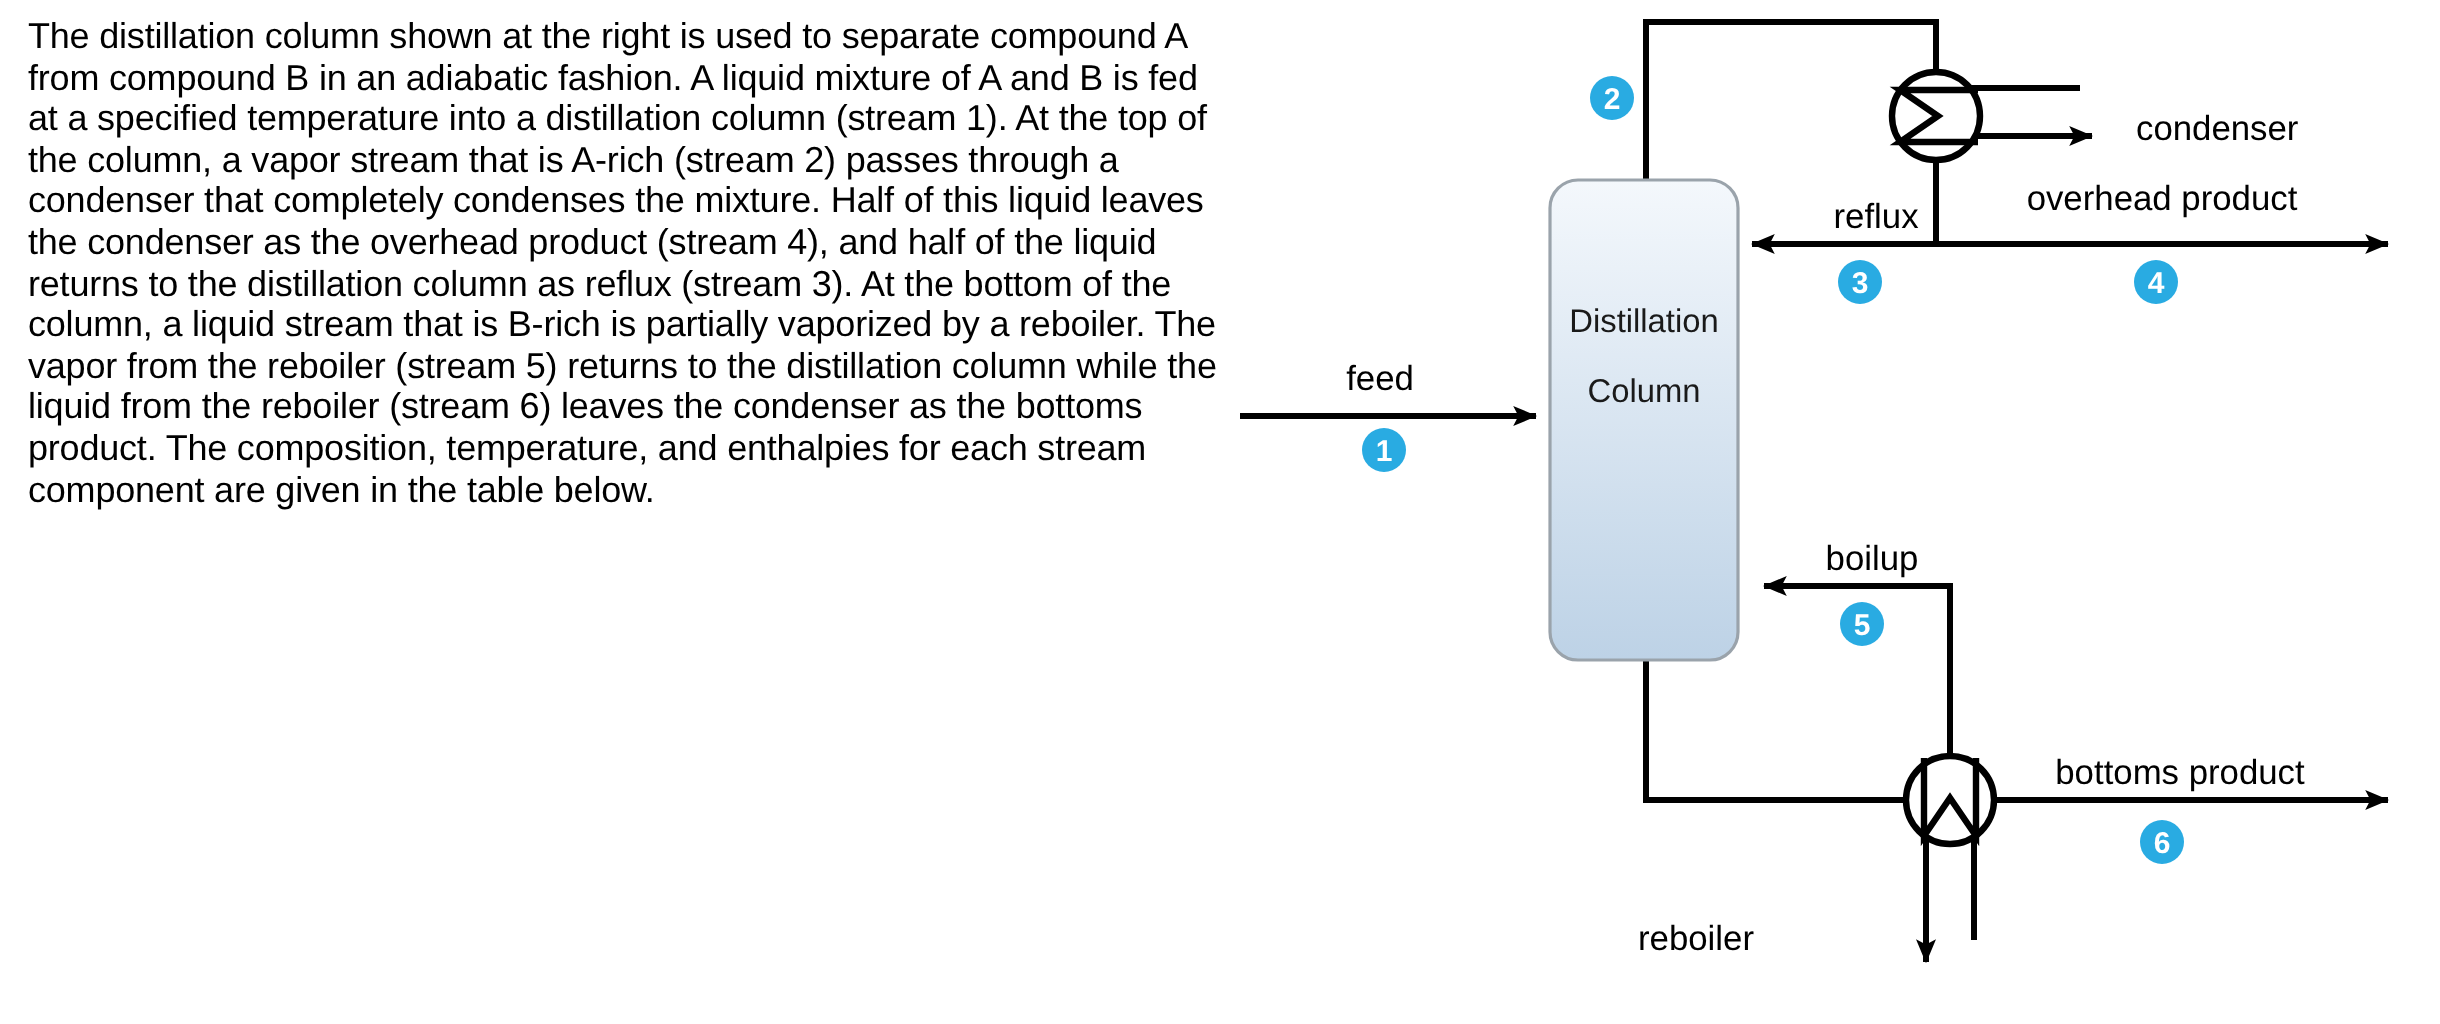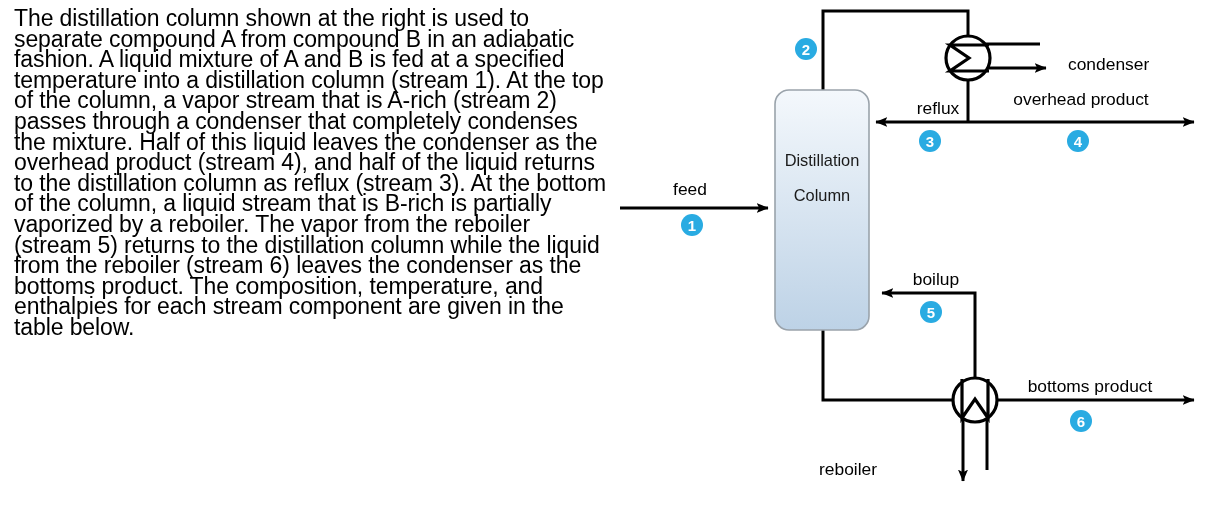--- a/index.html
+++ b/index.html
@@ -16,21 +16,21 @@
     overflow: hidden;
     font-family: "Liberation Sans", sans-serif;
   }
   
   #problem-text {
     position: absolute;
     left: 14px;
     top: 8px;
     width: 596px;
     font-family: "Liberation Sans", sans-serif;
-    font-size: 23px;
+    font-size: 18px;
     line-height: 20.6px;
     color: #000000;
     text-align: left;
     letter-spacing: -0.1px;
   }
   
   #diagram {
     position: absolute;
     left: 0;
     top: 0;

